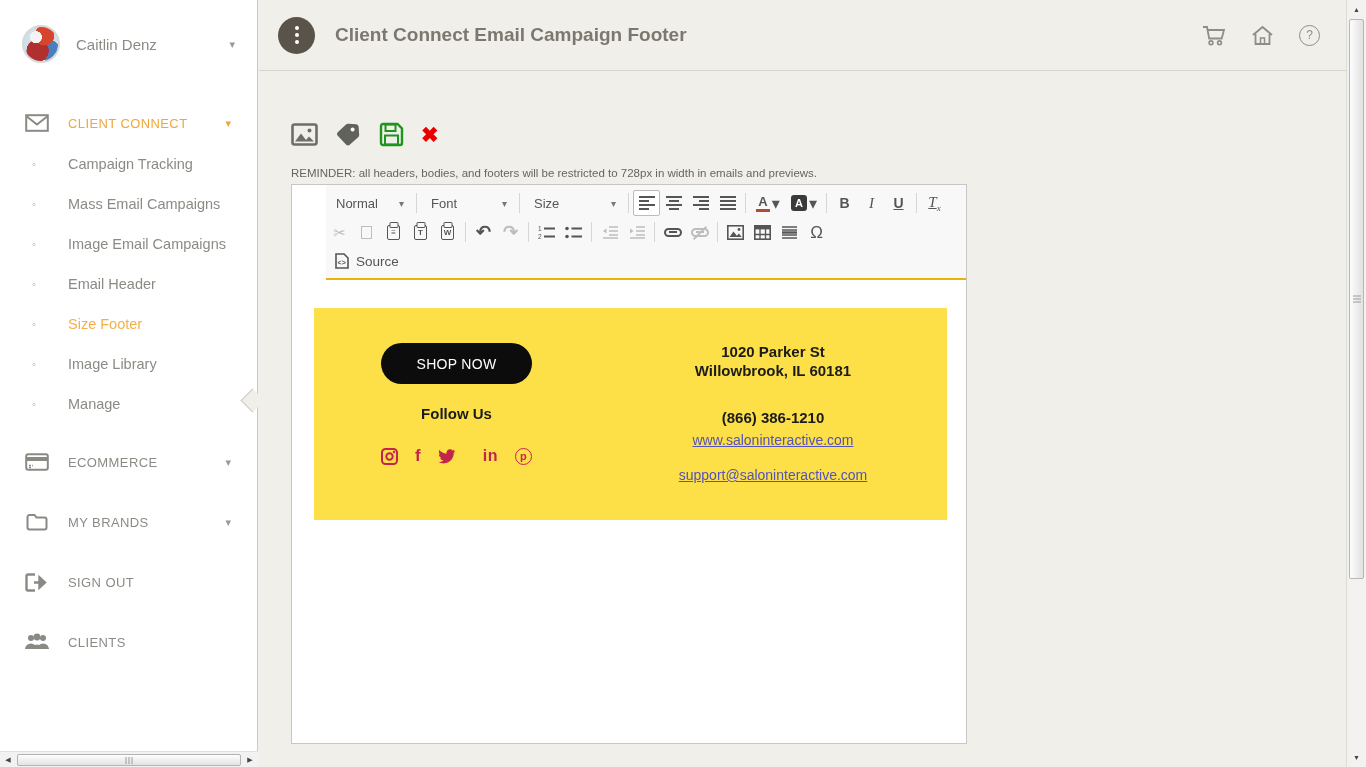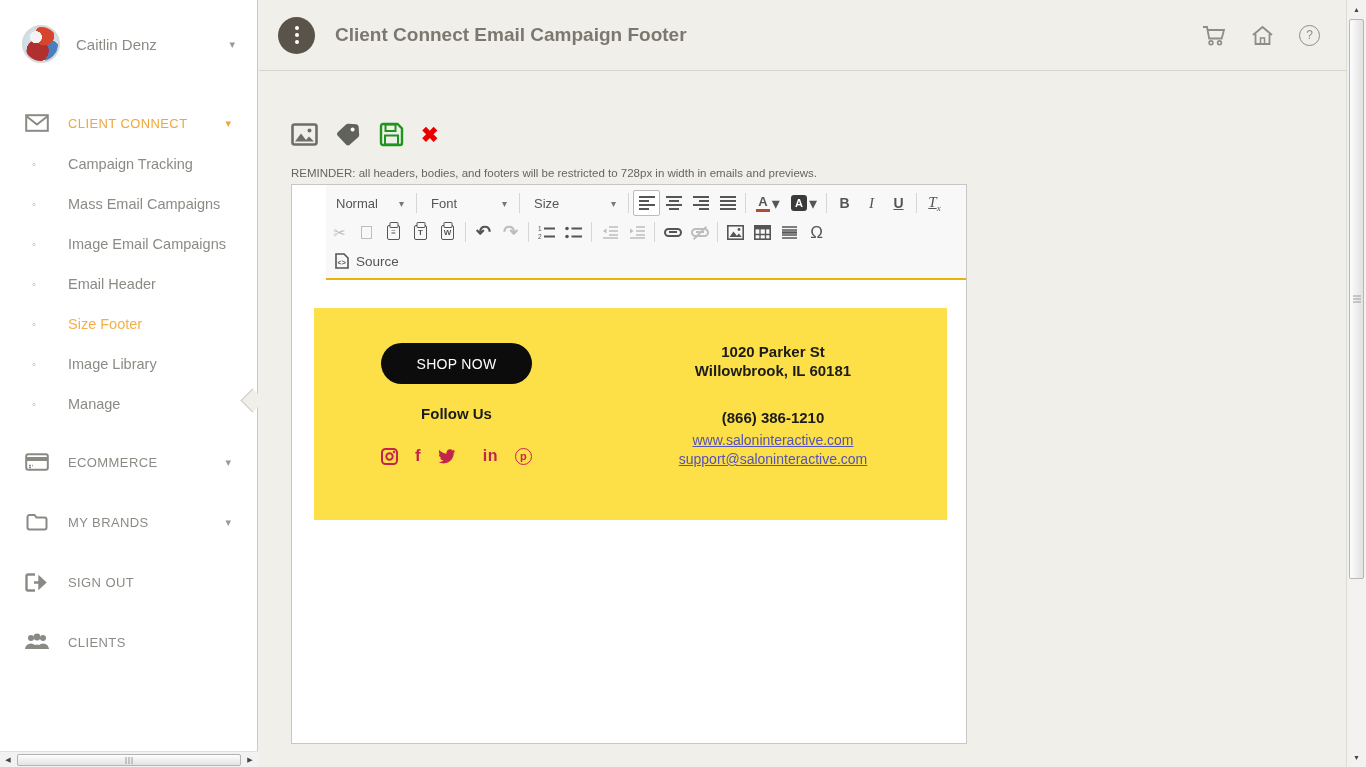--- a/index.html
+++ b/index.html
@@ -106,21 +106,21 @@
   .shop-btn { margin-top:35px; width:151px; height:41px; background:#0c0c0c; color:#fff; border:none; border-radius:21px; font-size:14px; font-family:"Liberation Sans",sans-serif; letter-spacing:0.3px; cursor:pointer; }
   .follow { margin-top:21px; font-size:15px; font-weight:bold; color:#1b1b1b; }
   .social { margin-top:24px; display:flex; align-items:center; gap:17px; color:#c2254b; }
   .social .sic { cursor:pointer; display:flex; align-items:center; }
   .fb-f { font-size:17px; font-weight:bold; }
   .li-in { font-size:16px; font-weight:bold; letter-spacing:0.5px;padding-left:10px; }
   .pin-p { width:17px; height:17px; border:1.6px solid #c2254b; border-radius:50%; display:flex; align-items:center; justify-content:center; font-size:11px; font-weight:bold; }
   .pv-right { flex:1; display:flex; flex-direction:column; align-items:center; text-align:center; padding-top:34px; color:#1b1b1b; }
   .addr { font-size:15px; font-weight:bold; line-height:19px; }
   .phone { margin-top:29px; font-size:15px; font-weight:bold; }
-  .pv-link { display:block; margin-top:3px; font-size:14px; color:#5353b8; text-decoration:underline; line-height:16px; cursor:pointer; }
+  .pv-link { display:block; margin-top:19px; font-size:14px; color:#5353b8; text-decoration:underline; line-height:16px; cursor:pointer; }
   .pv-link:first-of-type { margin-top:6px;text-align:right; }
 
   
   .vscroll { position:absolute; right:0; top:0; width:20px; height:767px; background:#f3f2f1; border-left:1px solid #dedcd6; z-index:5; }
   .vs-arrow { position:absolute; left:0; width:19px; height:17px; display:flex; align-items:center; justify-content:center; font-size:7px; color:#444; }
   .vs-up { top:1px; } .vs-down { bottom:1px; }
   .vs-thumb { position:absolute; left:2px; top:19px; width:15px; height:560px; background:linear-gradient(90deg,#fdfdfd,#e2e1e0); border:1px solid #b9b7b3; border-radius:2px; }
   .vs-grip { position:absolute; top:50%; left:50%; transform:translate(-50%,-50%); display:flex; flex-direction:column; gap:2px; }
   .vs-grip i { width:8px; height:1px; background:#9a9a9a; display:block; }
 

